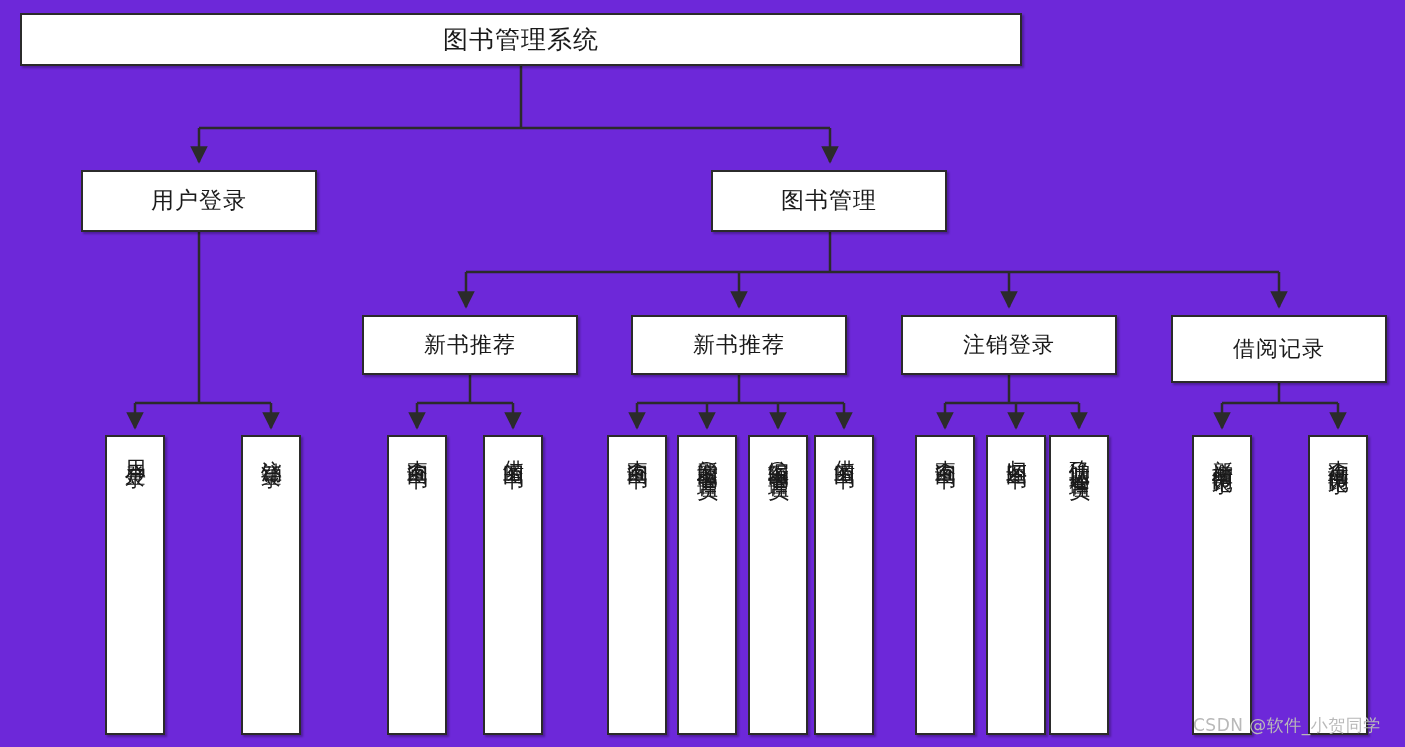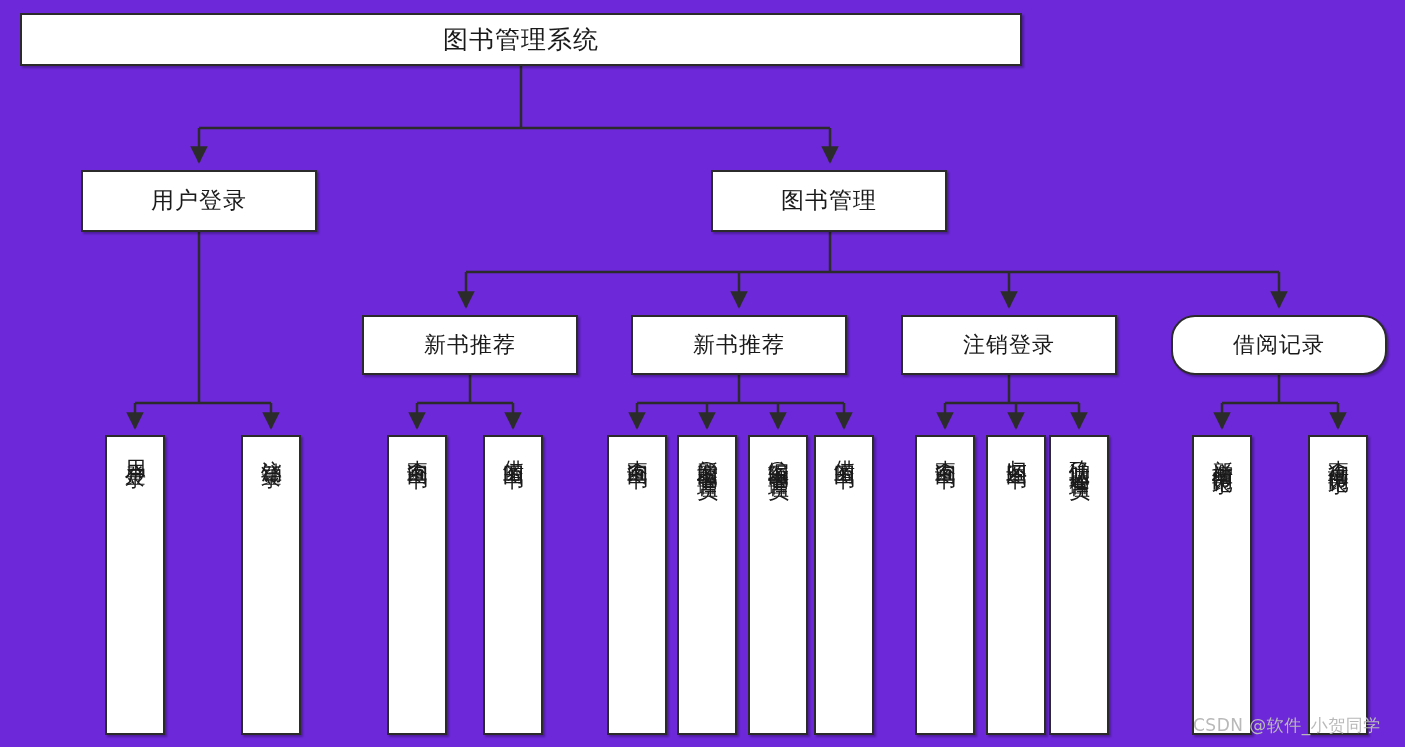--- a/index.html
+++ b/index.html
@@ -150,21 +150,21 @@
 
   <div class="node horizontal level3" style="left:362px; top:315px; width:216px; height:60px;">
     <span class="node-label">新书推荐</span>
   </div>
   <div class="node horizontal level3" style="left:631px; top:315px; width:216px; height:60px;">
     <span class="node-label">新书推荐</span>
   </div>
   <div class="node horizontal level3" style="left:901px; top:315px; width:216px; height:60px;">
     <span class="node-label">注销登录</span>
   </div>
-  <div class="node horizontal level3" style="left:1171px; top:315px; width:216px; height:60px;border-radius:24px;">
+  <div class="node horizontal level3" style="left:1171px; top:315px; width:216px; height:68px;">
     <span class="node-label">借阅记录</span>
   </div>
 
   <div class="node vertical leaf" style="left:105px; top:435px; width:60px; height:300px;">
     <span class="node-label">用户登录</span>
   </div>
   <div class="node vertical leaf" style="left:241px; top:435px; width:60px; height:300px;">
     <span class="node-label">注销登录</span>
   </div>
 

